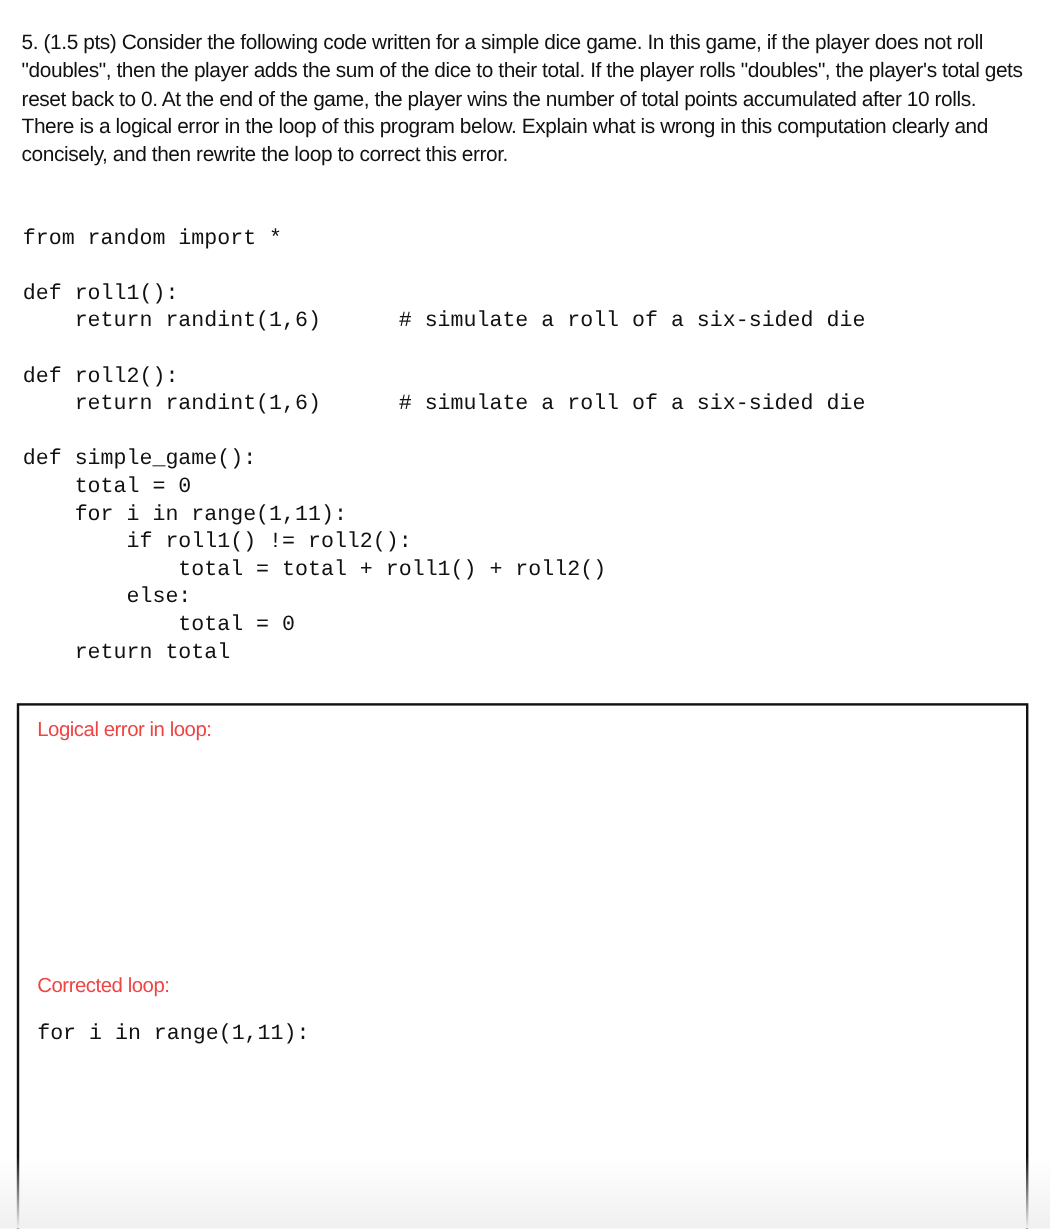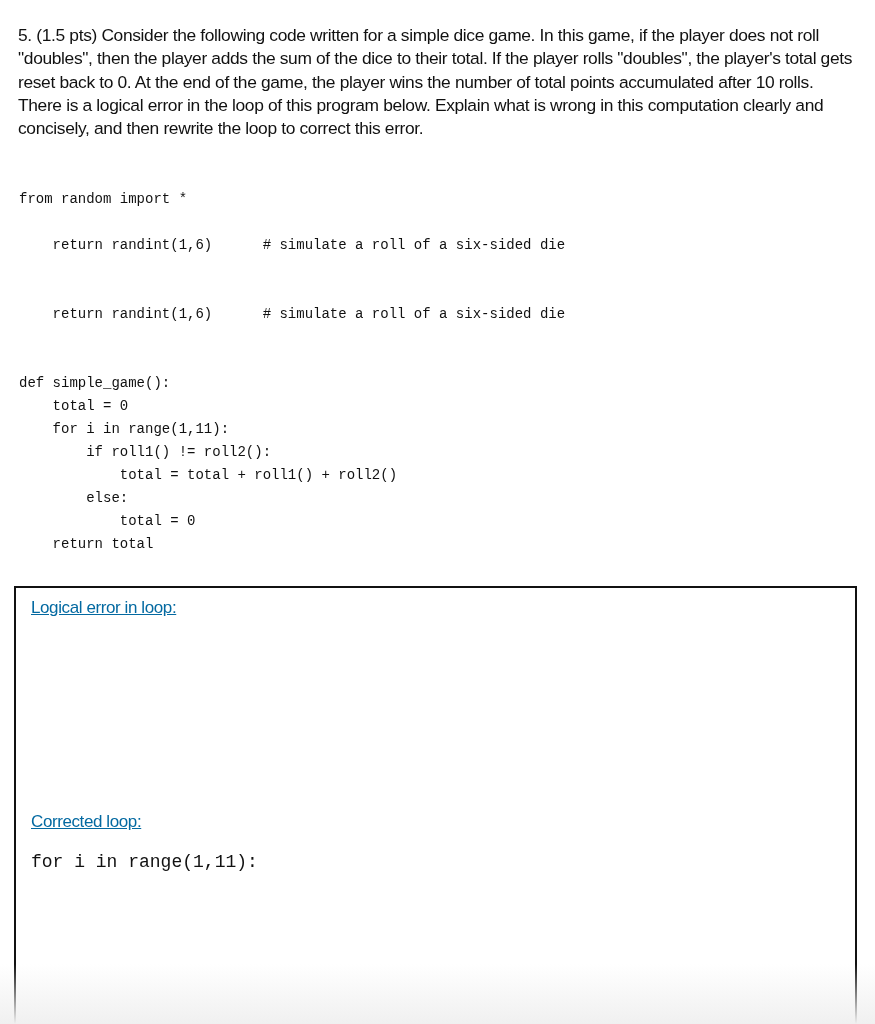--- a/index.html
+++ b/index.html
@@ -11,49 +11,49 @@
     }
     .prompt {
       position: absolute; left: 18px; top: 24px; width: 840px;
       font-family: "Liberation Sans", sans-serif;
       font-size: 17.4px; line-height: 23.3px; color: #111;
       letter-spacing: -0.35px;
     }
     .code {
       position: absolute; left: 19px;
       font-family: "Liberation Mono", monospace;
-      font-size: 14px; line-height: 23px; color: #111;
+      font-size: 18px; line-height: 23px; color: #111;
       white-space: pre; margin: 0;
     }
     .code-line { display: block; height: 23px; }
     .answer-box {
       position: absolute; left: 14px; top: 586px; width: 843px; height: 460px;
       border: 2.5px solid #111; box-sizing: border-box;
     }
     .box-label {
       position: absolute; left: 15px;
       font-family: "Liberation Sans", sans-serif;
-      font-size: 17px; color: #0369a1; letter-spacing: -0.4px; text-decoration: underline;
+      font-size: 17px; color: #ef4444; letter-spacing: -0.4px;
     }
     .box-code {
       position: absolute; left: 15px;
       font-family: "Liberation Mono", monospace;
       font-size: 18px; color: #111; white-space: pre;
     }
   </style>
 </head>
 <body>
 
 <div class="prompt">5. (1.5 pts) Consider the following code written for a simple dice game. In this game, if the player does not roll "doubles", then the player adds the sum of the dice to their total. If the player rolls "doubles", the player's total gets reset back to 0. At the end of the game, the player wins the number of total points accumulated after 10 rolls. There is a logical error in the loop of this program below. Explain what is wrong in this computation clearly and concisely, and then rewrite the loop to correct this error.</div>
 
 <pre class="code" style="top:188px;"><span class="code-line">from random import *</span></pre>
 
-<pre class="code" style="top:234px;"><span class="code-line">    return randint(1,6)      # simulate a roll of a six-sided die</span></pre>
+<pre class="code" style="top:234px;"><span class="code-line">def roll1():</span><span class="code-line">    return randint(1,6)      # simulate a roll of a six-sided die</span></pre>
 
-<pre class="code" style="top:303px;"><span class="code-line">    return randint(1,6)      # simulate a roll of a six-sided die</span></pre>
+<pre class="code" style="top:303px;"><span class="code-line">def roll2():</span><span class="code-line">    return randint(1,6)      # simulate a roll of a six-sided die</span></pre>
 
 <pre class="code" style="top:372px;"><span class="code-line">def simple_game():</span><span class="code-line">    total = 0</span><span class="code-line">    for i in range(1,11):</span><span class="code-line">        if roll1() != roll2():</span><span class="code-line">            total = total + roll1() + roll2()</span><span class="code-line">        else:</span><span class="code-line">            total = 0</span><span class="code-line">    return total</span></pre>
 
 <div class="answer-box">
   <div class="box-label" style="top:10px;">Logical error in loop:</div>
   <div class="box-label" style="top:224px;">Corrected loop:</div>
   <div class="box-code" style="top:264px;">for i in range(1,11):</div>
 </div>
 
 <div class="fade"></div>

